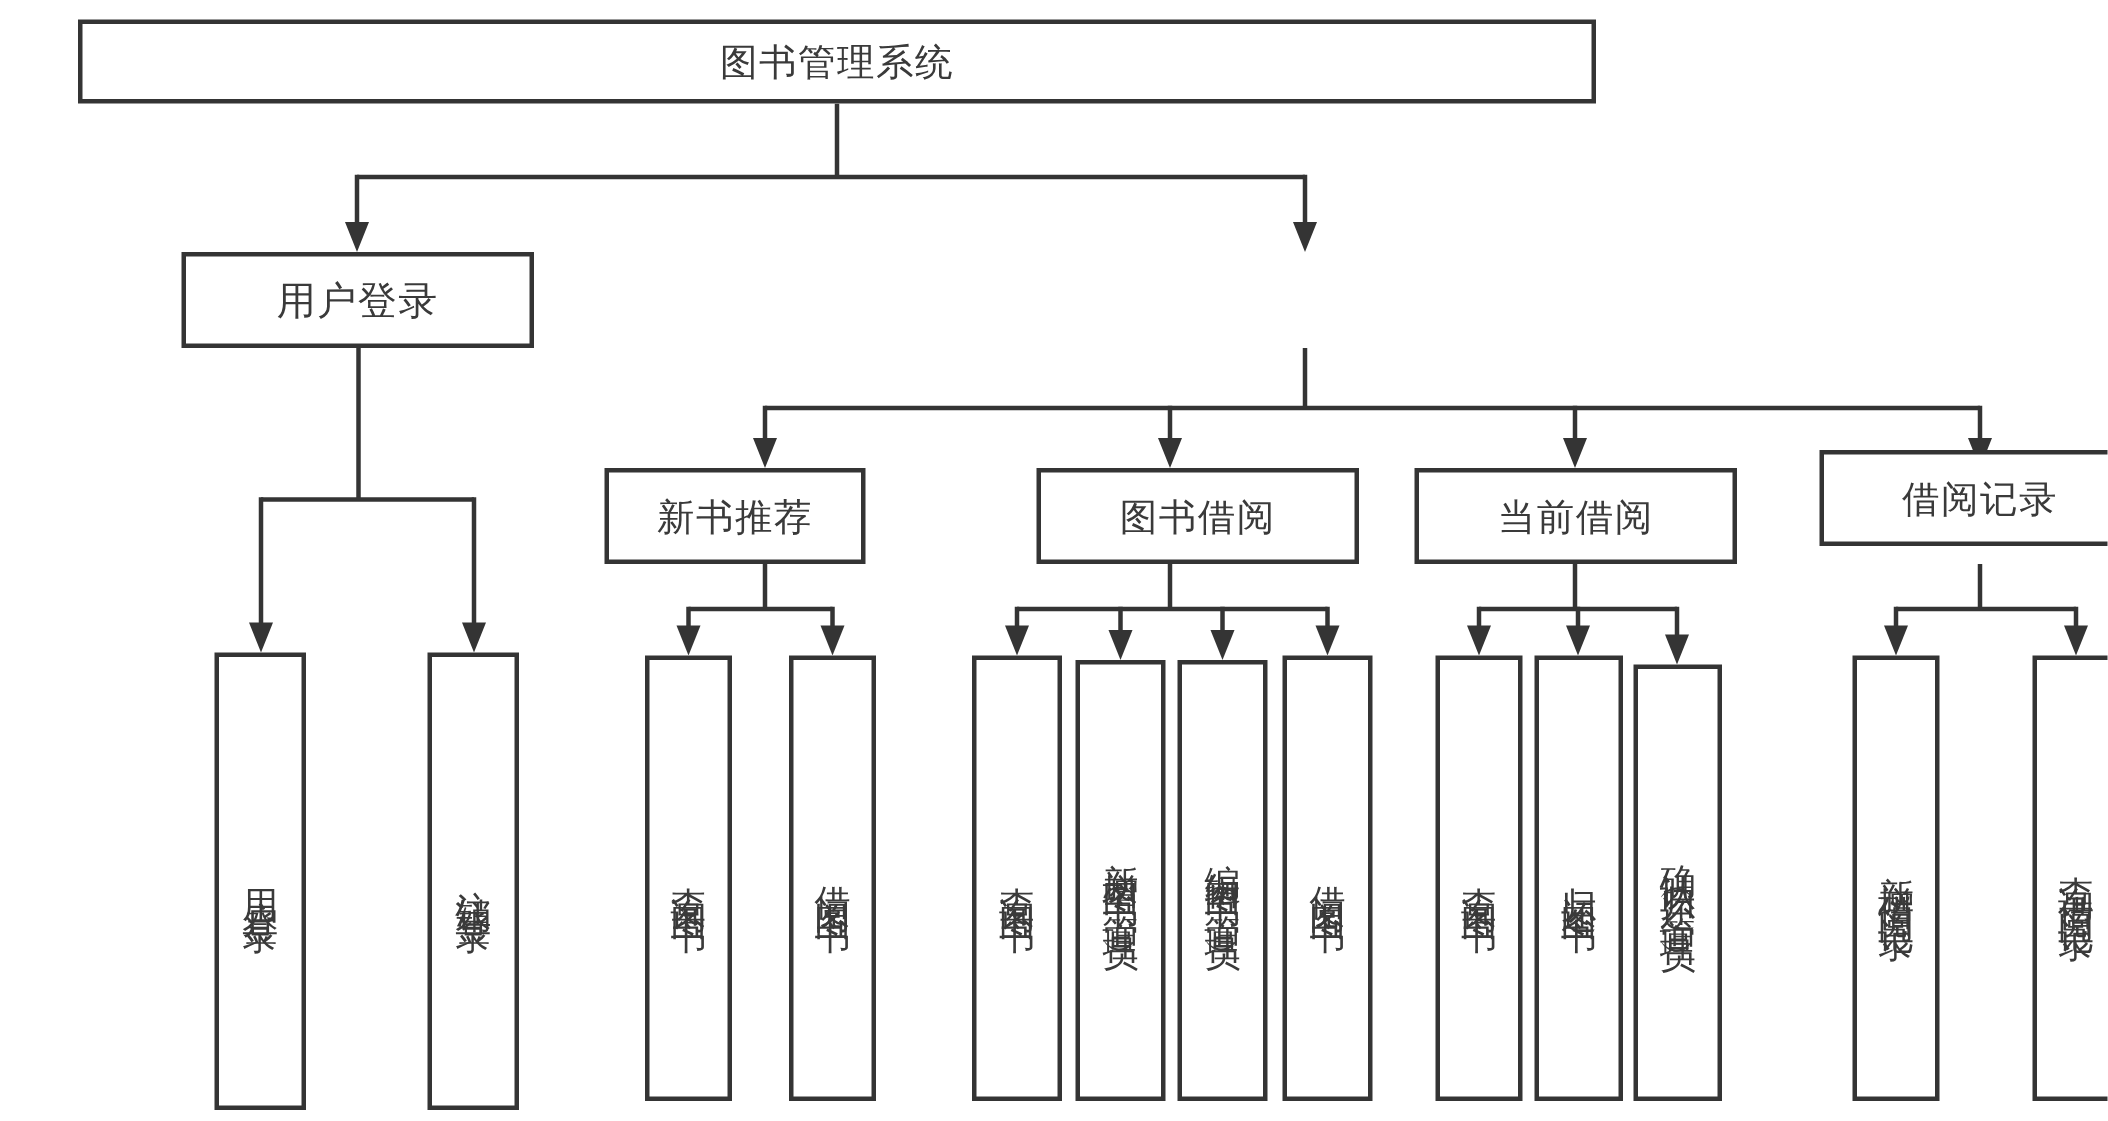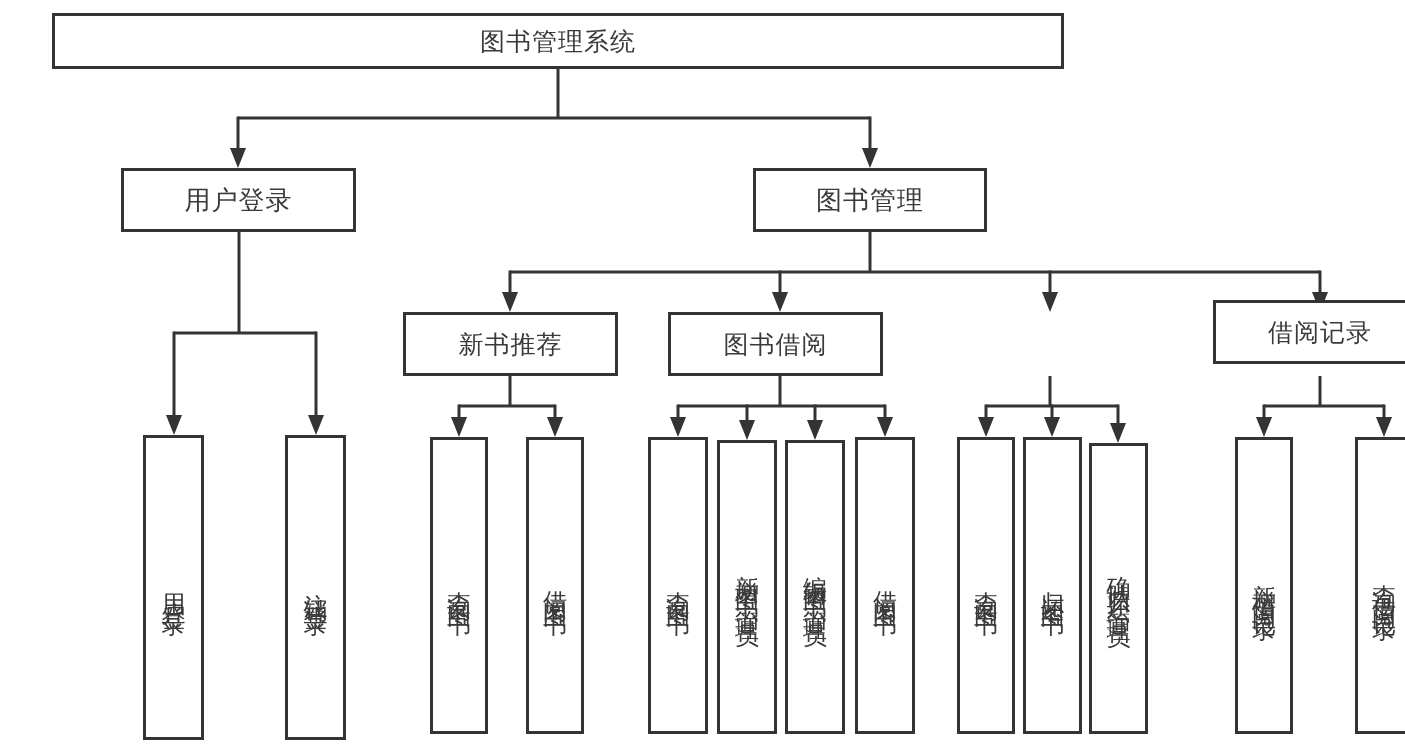--- a/index.html
+++ b/index.html
@@ -135,24 +135,24 @@
       <polygon points="1004,417 1020,417 1012,437"></polygon>
       <polygon points="1070,423 1086,423 1078,443"></polygon>
       <polygon points="1216,417 1232,417 1224,437"></polygon>
       <polygon points="1336,417 1352,417 1344,437"></polygon>
     </g>
   </svg>
 
   <div class="box h-root" style="left:12px; top:13px; width:1012px; height:56px;">图书管理系统</div>
 
   <div class="box h-lvl2" style="left:81px; top:168px; width:235px; height:64px;">用户登录</div>
-  <div class="box h-lvl2" style="left:713px; top:168px; width:234px; height:64px;">图书管理</div>
 
-  <div class="box h-lvl3" style="left:363px; top:312px; width:215px; height:64px;">新书推荐</div>
-  <div class="box h-lvl3" style="left:628px; top:312px; width:215px; height:64px;">图书借阅</div>
+  <div class="box h-lvl3" style="left:363px; top:312px; width:174px; height:64px;">新书推荐</div>
+  <div class="box h-lvl3" style="left:651px; top:312px; width:215px; height:64px;">图书借阅</div>
+  <div class="box h-lvl3" style="left:903px; top:312px; width:215px; height:64px;">当前借阅</div>
   <div class="box h-lvl3" style="left:1173px; top:300px; width:214px; height:64px;">借阅记录</div>
 
   <div class="vbox" style="left:103px; top:435px; width:61px; height:305px;">
     <span class="vtext">用户登录</span>
   </div>
   <div class="vbox" style="left:245px; top:435px; width:61px; height:305px;">
     <span class="vtext">注销登录</span>
   </div>
 
   <div class="vbox" style="left:390px; top:437px; width:58px; height:297px;">

